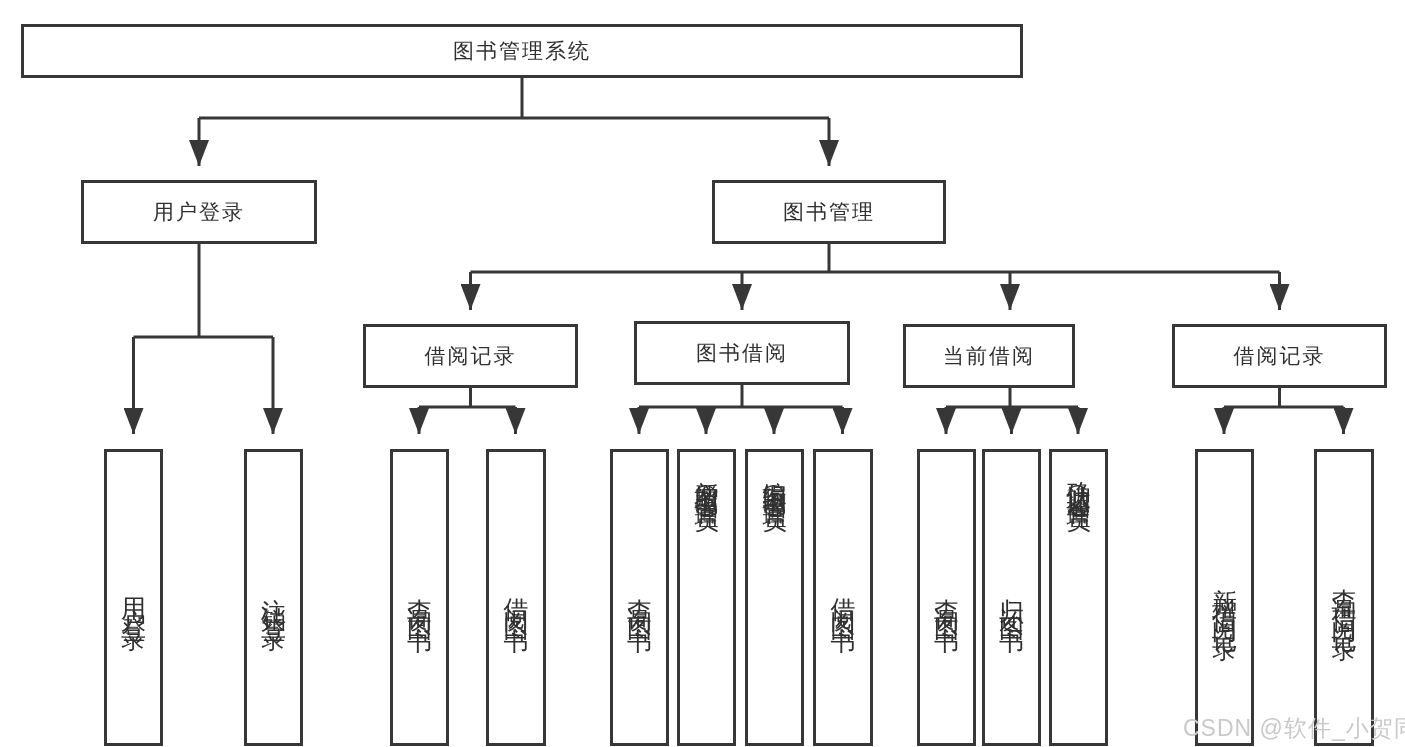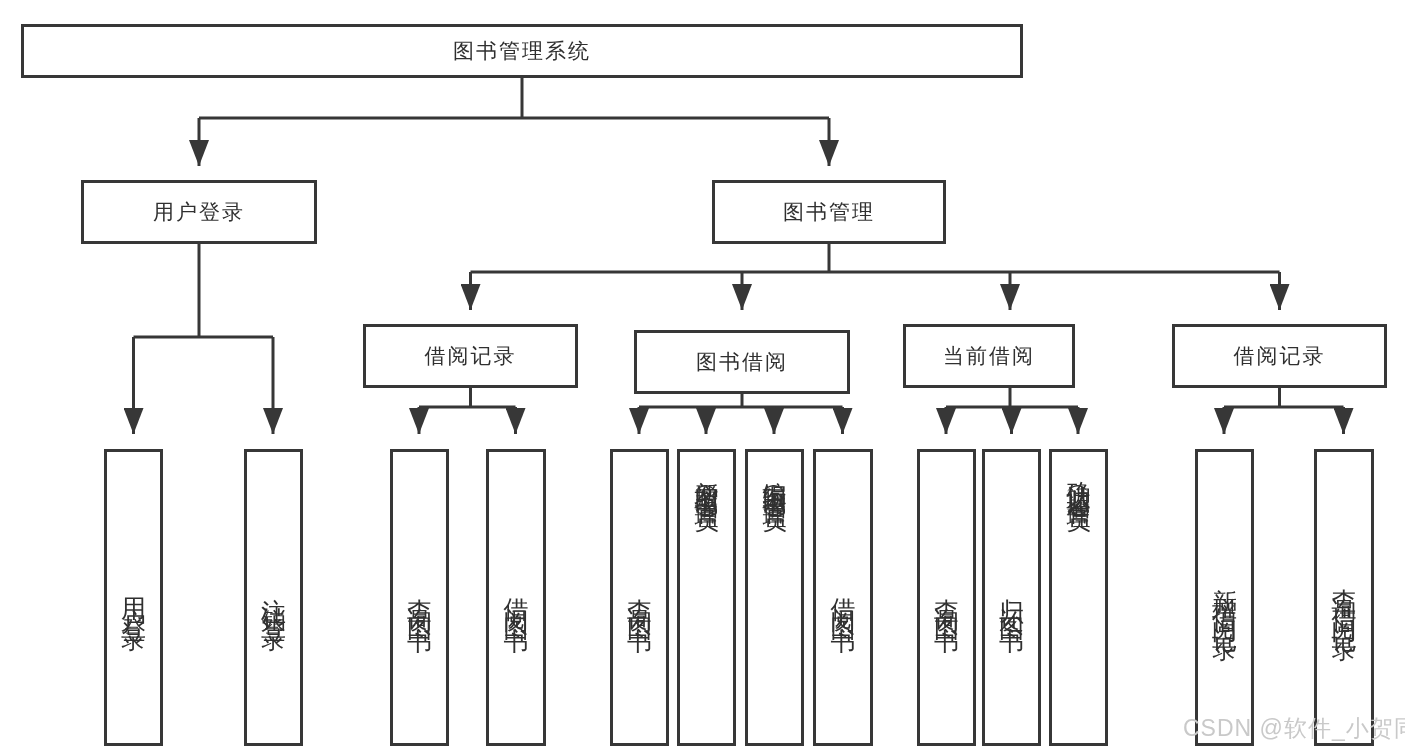--- a/index.html
+++ b/index.html
@@ -109,21 +109,21 @@
   <div class="box h" style="left:81px;top:169px;width:236px;height:64px">
     <span>用户登录</span>
   </div>
   <div class="box h" style="left:712px;top:169px;width:234px;height:64px">
     <span>图书管理</span>
   </div>
 
   <div class="box h" style="left:363px;top:313px;width:215px;height:64px">
     <span>借阅记录</span>
   </div>
-  <div class="box h" style="left:634px;top:319px;width:216px;height:64px">
+  <div class="box h" style="left:634px;top:310px;width:216px;height:64px">
     <span>图书借阅</span>
   </div>
   <div class="box h" style="left:903px;top:313px;width:172px;height:64px">
     <span>当前借阅</span>
   </div>
   <div class="box h" style="left:1172px;top:313px;width:215px;height:64px">
     <span>借阅记录</span>
   </div>
 
   <div class="box v" style="left:104px;top:438px;width:59px;height:297px">

